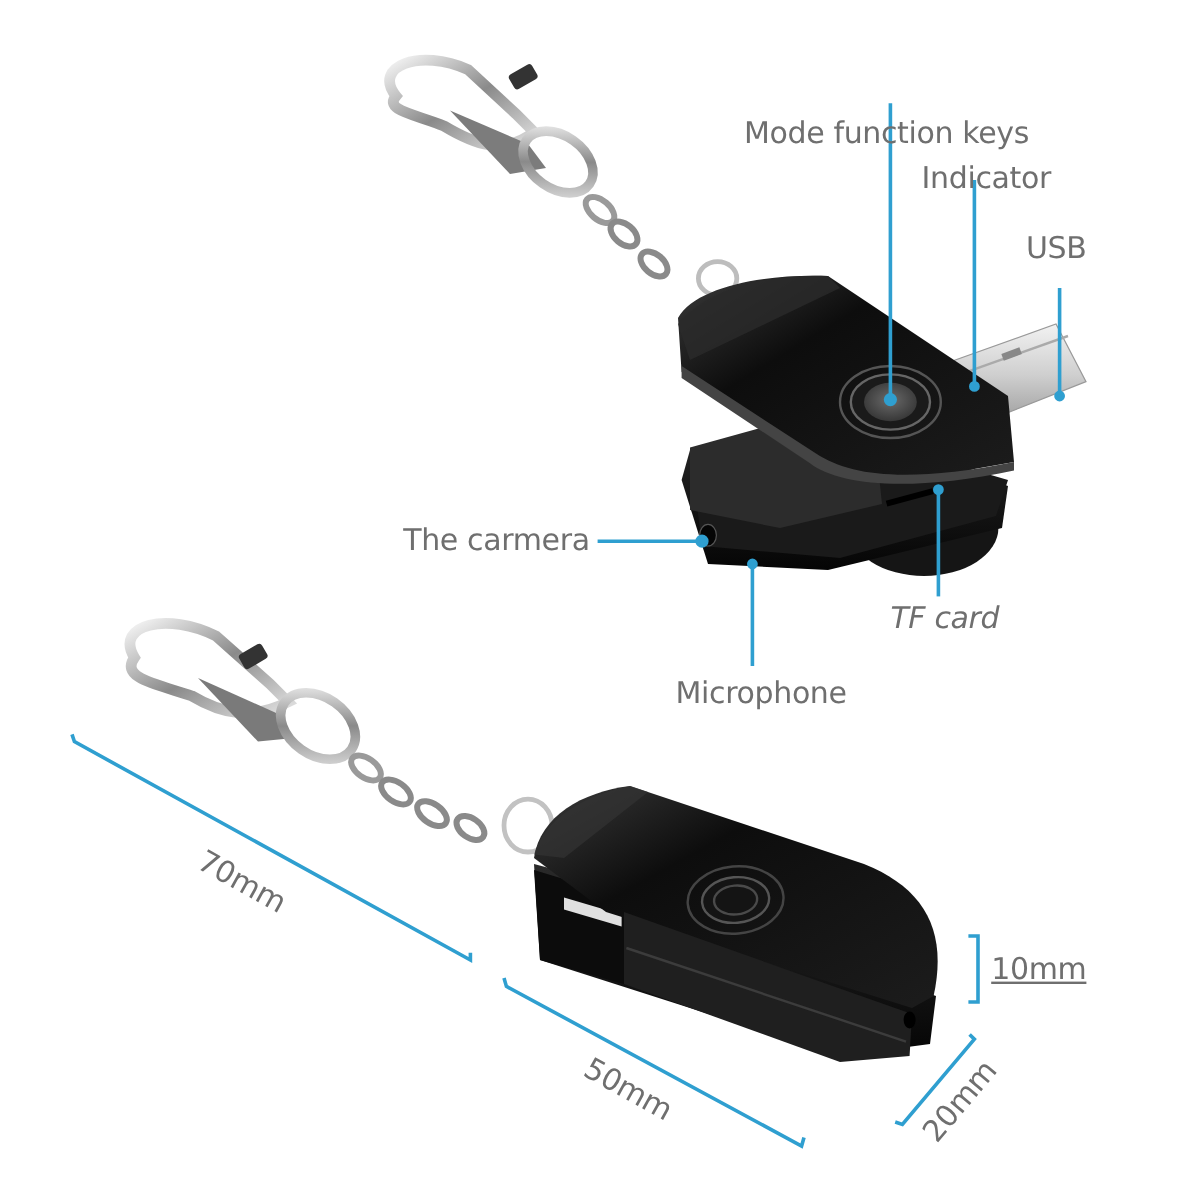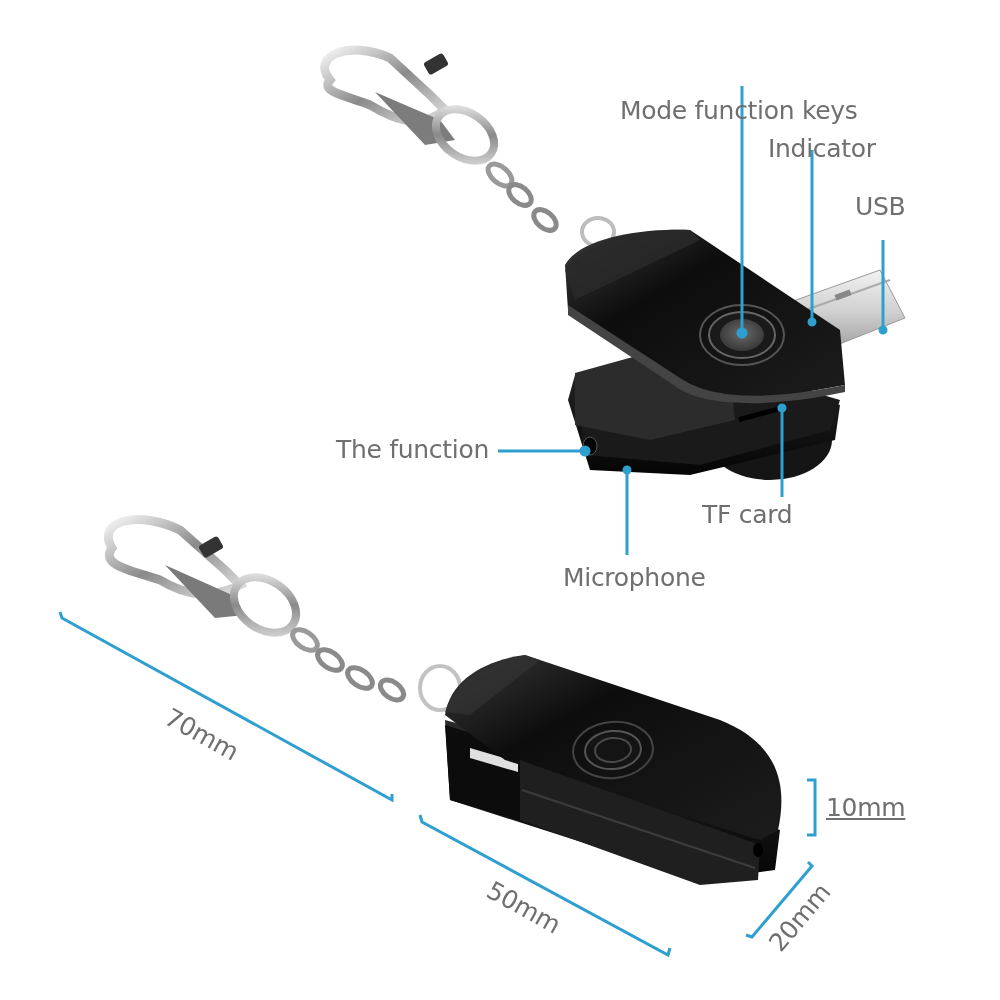--- a/index.html
+++ b/index.html
@@ -135,20 +135,20 @@
 
     <polyline points="807,780 815,780 815,835 807,835"></polyline>
 
     <polyline points="808,862 812,866 752,937 746,935"></polyline>
   </g>
 </svg>
 
 <div class="label" style="left:620px; top:55px;margin-top:43px;">Mode function keys</div>
 <div class="label" style="left:768px; top:136px;">Indicator</div>
 <div class="label" style="left:855px; top:194px;">USB</div>
-<div class="label" style="left:336px; top:437px;">The function</div>
-<div class="label" style="left:702px; top:502px;">TF card</div>
+<div class="label" style="left:336px; top:437px;">The carmera</div>
+<div class="label" style="left:742px; top:502px;font-style:italic;">TF card</div>
 <div class="label" style="left:551px; top:565px;margin-left:12px;">Microphone</div>
 
 <div class="label rot" style="left:162px; top:722px; transform: rotate(29deg);">70mm</div>
 <div class="label rot" style="left:484px; top:895px; transform: rotate(29deg);">50mm</div>
 <div class="label" style="left:826px; top:795px;text-decoration:underline;">10mm</div>
 <div class="label rot" style="left:760px; top:905px; transform: rotate(-50deg);">20mm</div>
 
 </body></html>

